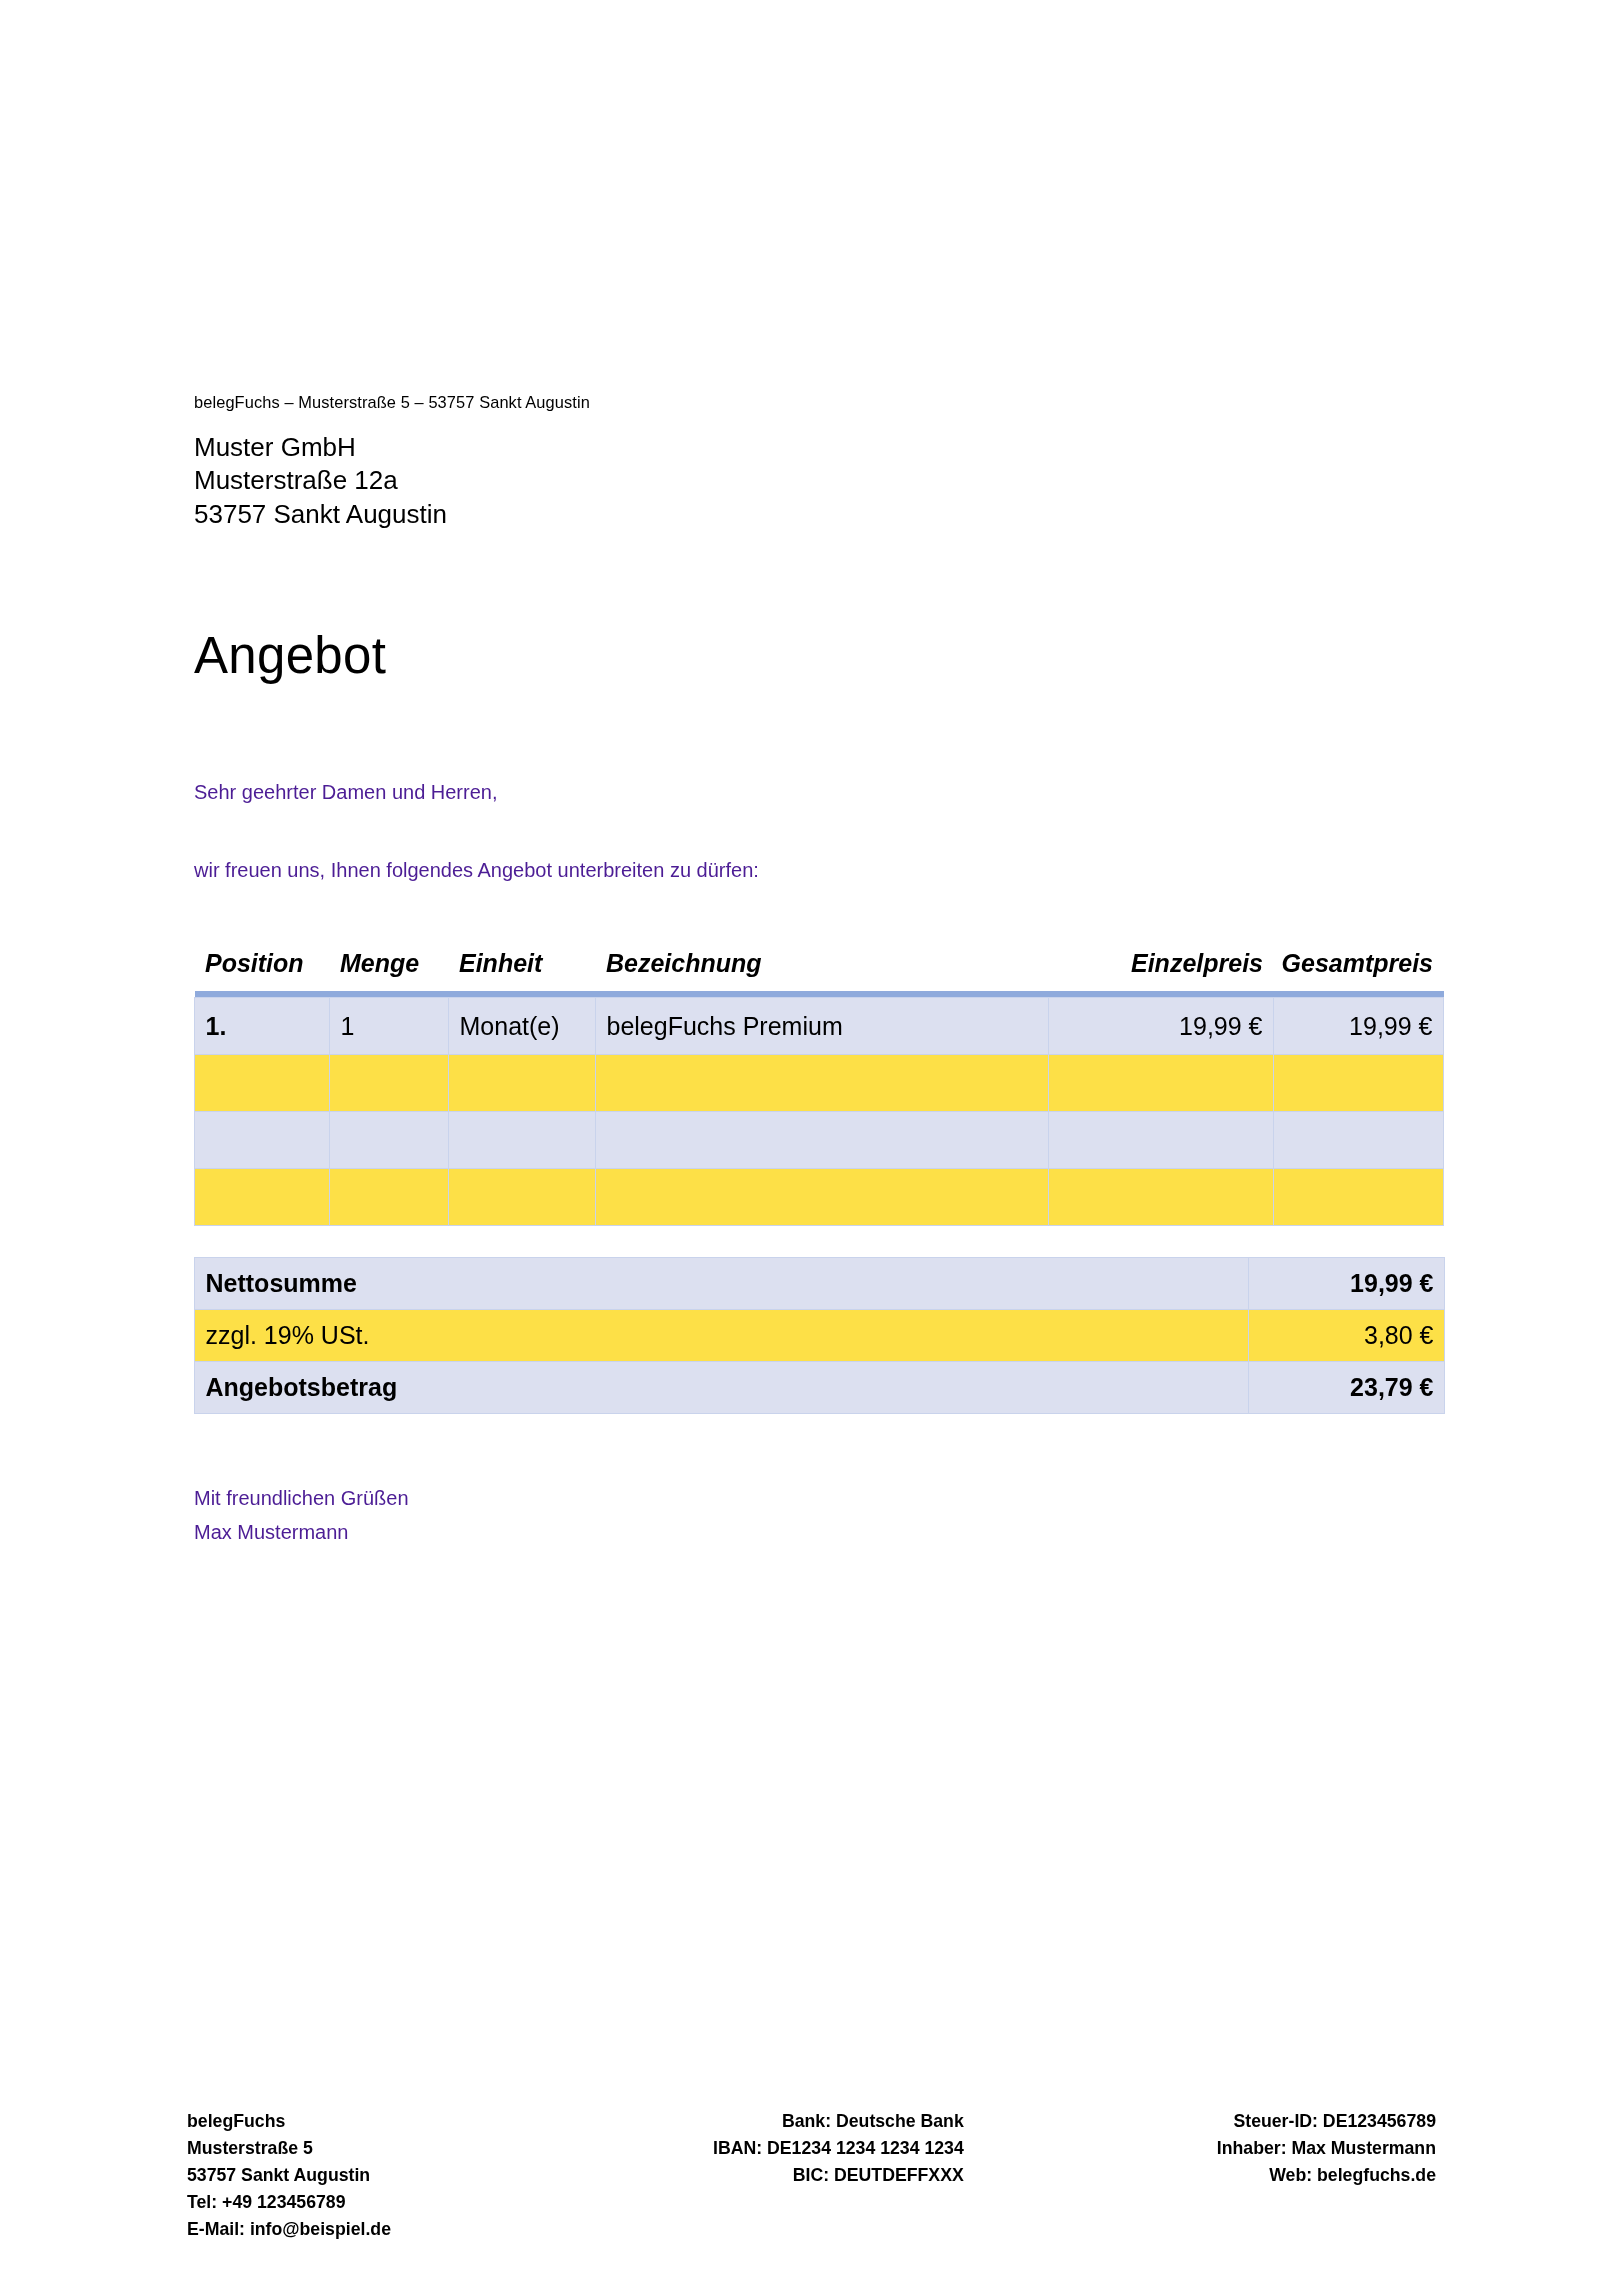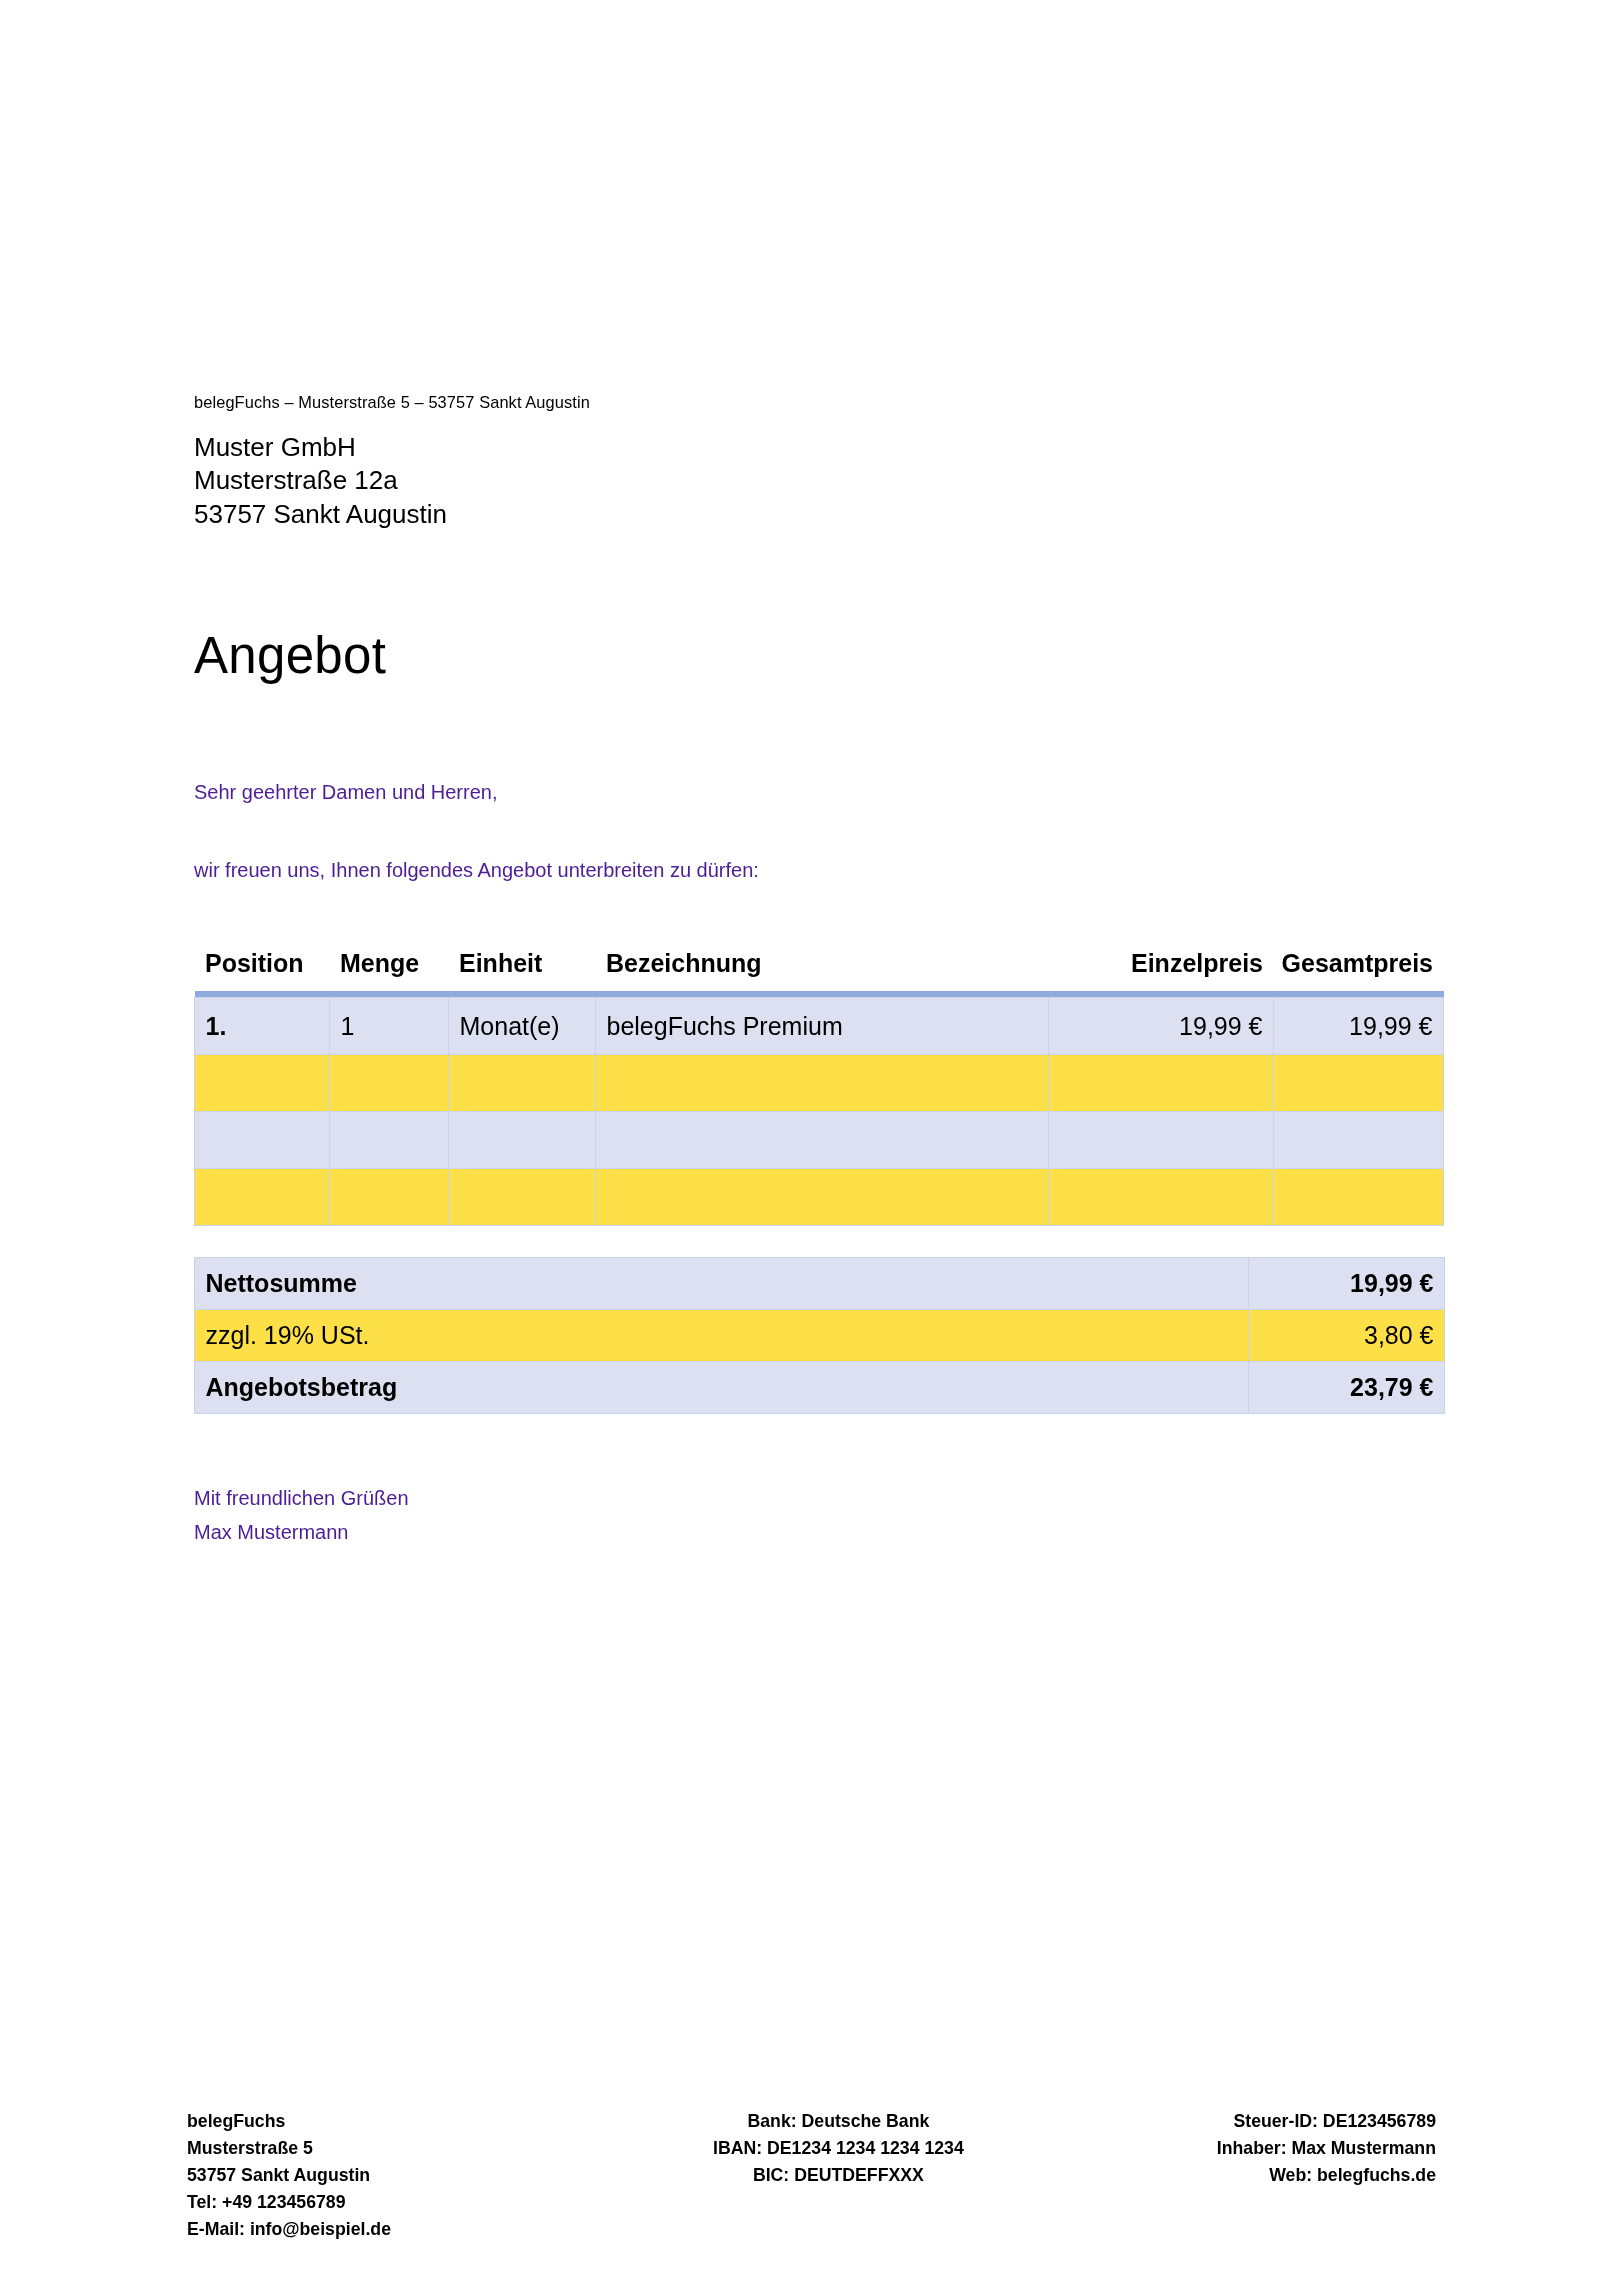--- a/index.html
+++ b/index.html
@@ -91,20 +91,21 @@
   table.items col.c-unitp { width: 225px; }
   table.items col.c-total { width: 170px; }
 
   table.items th {
     font-weight: bold;
     font-size: 25px;
     padding: 0 0 13px 0;
     border: none;
     vertical-align: bottom;
     color: #000;
+    font-style: italic;
   }
   table.items th.lbl { text-align: left; padding-left: 10.5px; }
   table.items th.num { text-align: right; padding-right: 10.5px; }
 
   table.items td {
     height: 56px;
     padding: 0 10.5px;
     vertical-align: middle;
     border-left: 1.3px solid #c9d3ec;
     border-right: 1.3px solid #c9d3ec;
@@ -159,21 +160,21 @@
     display: flex;
     justify-content: space-between;
     align-items: flex-start;
     font-size: 17.7px;
     font-weight: bold;
     line-height: 1.52;
     color: #000;
   }
   .footer .col { white-space: nowrap; }
   .footer .col.left   { text-align: left; }
-  .footer .col.center { text-align: center; margin-left: 69px; }
+  .footer .col.center { text-align: right; margin-left: 69px; }
   .footer .col.right  { text-align: right; }
 </style>
 </head>
 <body>
 
 <div class="page">
 
   <div class="content">
 
     <div class="sender-line">belegFuchs – Musterstraße 5 – 53757 Sankt Augustin</div>

